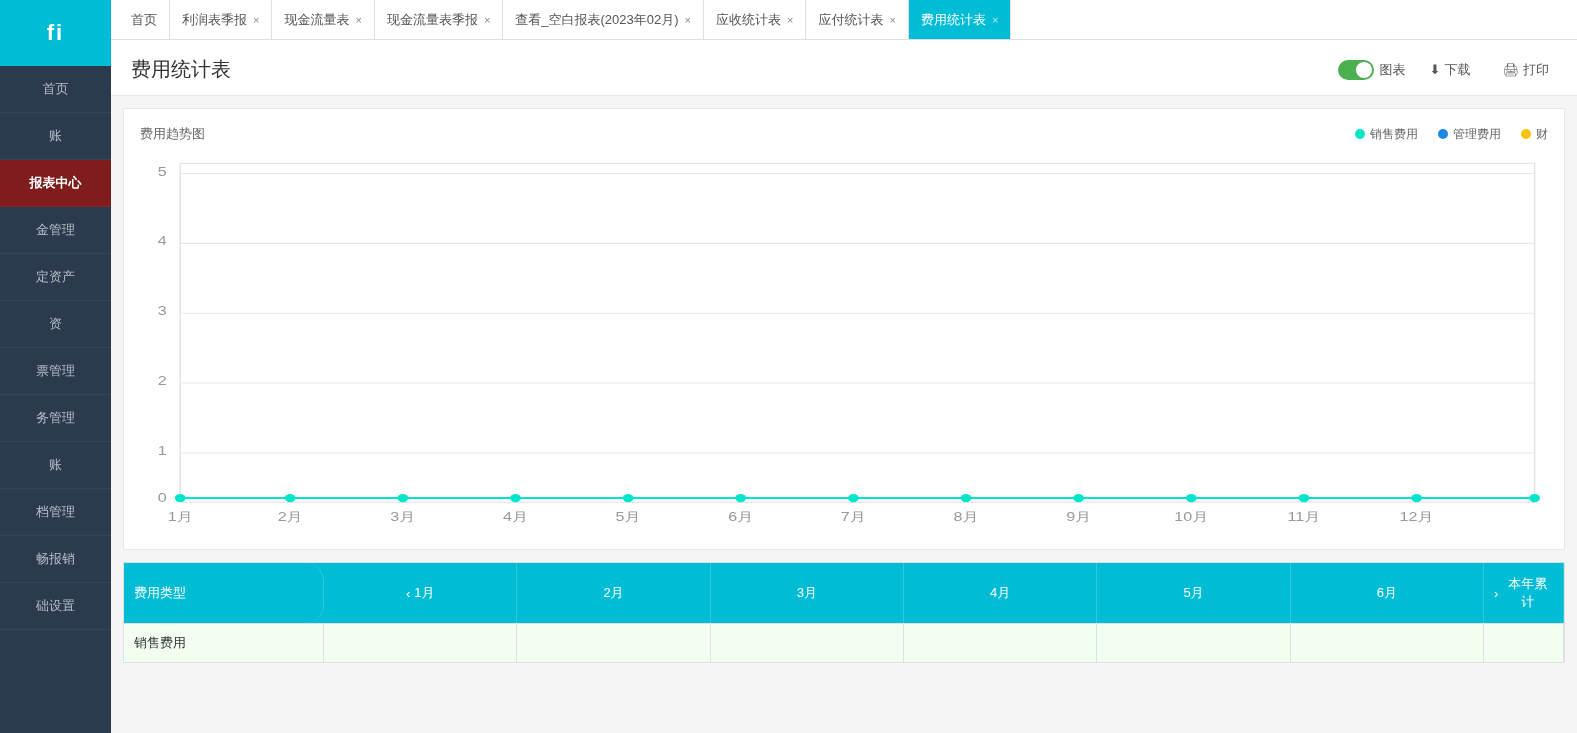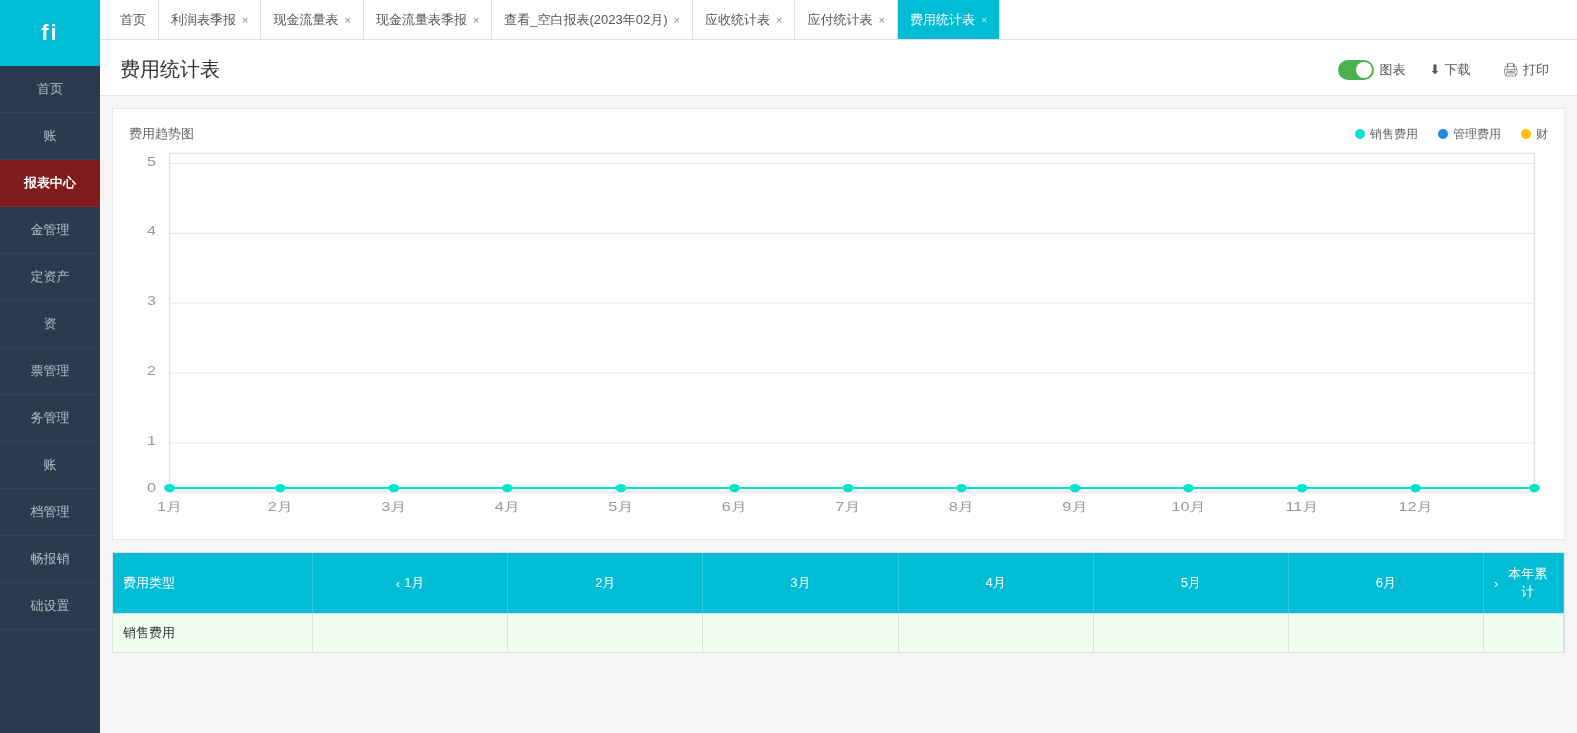--- a/index.html
+++ b/index.html
@@ -1,20 +1,20 @@
 <!DOCTYPE html>
 <html><head>
   <meta charset="utf-8">
   <style>
     * { margin: 0; padding: 0; box-sizing: border-box; }
     body { font-family: 'Microsoft YaHei', Arial, sans-serif; font-size: 13px; display: flex; height: 733px; overflow: hidden; background: #f0f2f5; }
 
     
     .sidebar {
-      width: 100px;
+      width: 111px;
       background: #2c3a4f;
       display: flex;
       flex-direction: column;
       flex-shrink: 0;
       height: 100%;
     }
     .sidebar-logo {
       height: 66px;
       background: #00bcd4;
       display: flex;
@@ -139,20 +139,21 @@
     .chart-section {
       background: white;
       margin: 12px;
       padding: 16px;
       border: 1px solid #e8e8e8;
     }
     .chart-header {
       display: flex;
       justify-content: space-between;
       align-items: center;
+      margin-bottom: 10px;
       font-family: Liberation Serif, serif;
     }
     .chart-title { font-size: 13px; color: #666; }
     .legend {
       display: flex;
       gap: 20px;
       align-items: center;
     }
     .legend-item {
       display: flex;
@@ -192,21 +193,21 @@
     }
     .table-header-cell {
       padding: 12px 10px;
       text-align: center;
       border-right: 1px solid rgba(255,255,255,0.2);
       display: flex;
       align-items: center;
       justify-content: center;
       gap: 4px;
     }
-    .table-header-cell:first-child { justify-content: flex-start; }
+    .table-header-cell:first-child { justify-content: flex-start; border-radius: 18px; }
     .table-data-row {
       display: grid;
       grid-template-columns: 200px 1fr 1fr 1fr 1fr 1fr 1fr 80px;
       background: #f0fff0;
       border-top: 1px solid #e0e0e0;
     }
     .table-data-cell {
       padding: 10px 10px;
       text-align: center;
       border-right: 1px solid #e0e0e0;

